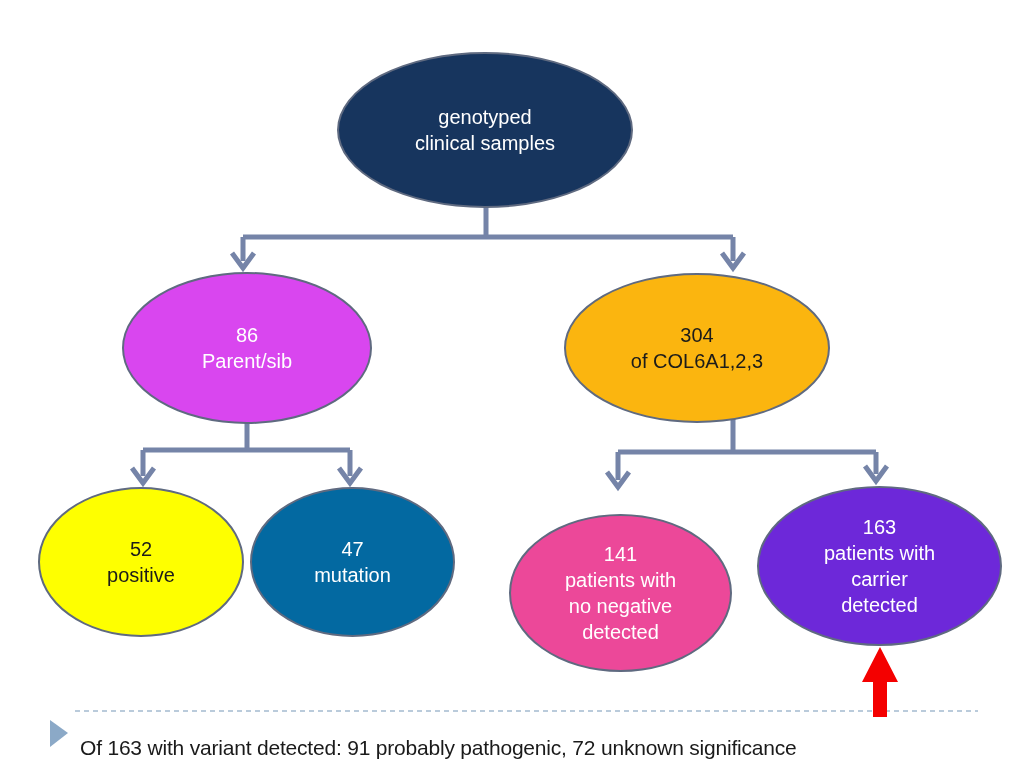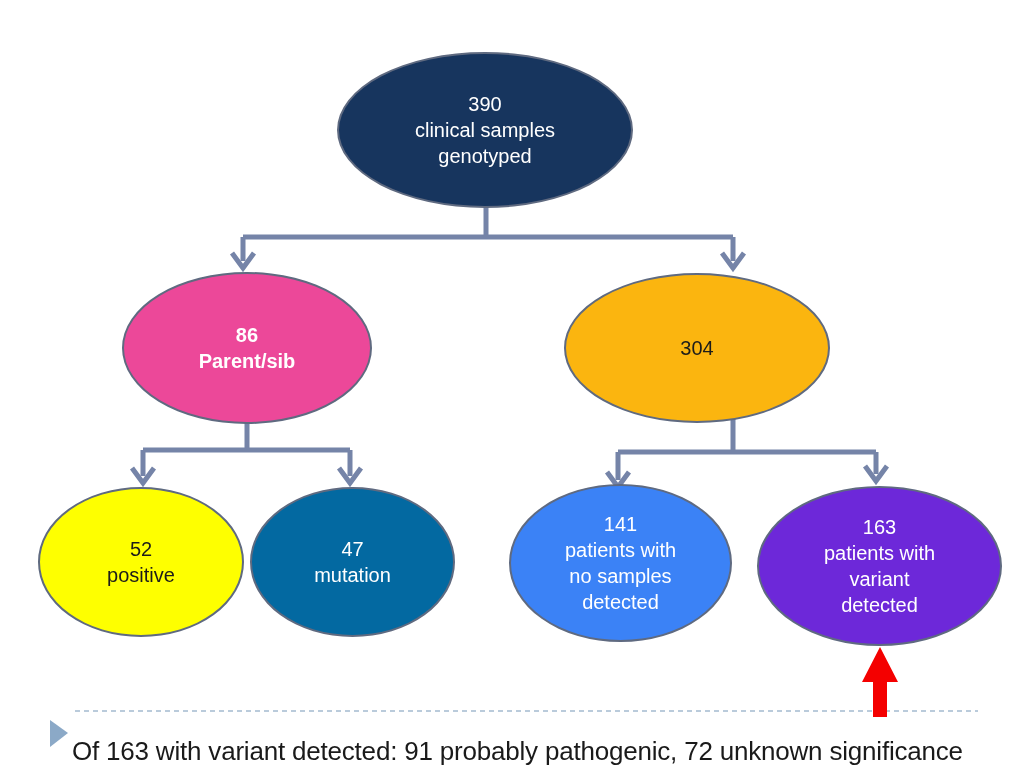--- a/index.html
+++ b/index.html
@@ -25,33 +25,33 @@
     display: flex;
     align-items: center;
     justify-content: center;
     text-align: center;
     font-size: 20px;
     line-height: 1.3;
     box-sizing: border-box;
   }
   .node .node-text span { display: block; }
   .node-root      { left: 337px; top:  52px; width: 296px; height: 156px; background: #17355E; color: #FFFFFF; }
-  .node-carrier   { left: 122px; top: 272px; width: 250px; height: 152px; background: #ec4899; color: #FFFFFF; font-weight: bold; }
+  .node-carrier   { left: 122px; top: 272px; width: 250px; height: 152px; background: #d946ef; color: #FFFFFF; }
   .node-seq       { left: 564px; top: 273px; width: 266px; height: 150px; background: #FBB50F; color: #1C1C1A; }
   .node-positive  { left:  38px; top: 487px; width: 206px; height: 150px; background: #FEFF00; color: #1C1C1A; }
   .node-negative  { left: 250px; top: 487px; width: 205px; height: 150px; background: #0369a1; color: #FFFFFF; }
-  .node-nomut     { left: 509px; top: 484px; width: 223px; height: 158px; background: #3b82f6; color: #FFFFFF; }
+  .node-nomut     { left: 509px; top: 514px; width: 223px; height: 158px; background: #ec4899; color: #FFFFFF; }
   .node-variant   { left: 757px; top: 486px; width: 245px; height: 160px; background: #6d28d9; color: #FFFFFF; }
   .connector { stroke: #7584A8; stroke-width: 5; fill: none; }
   .footer-note {
     position: absolute;
     z-index: 2;
-    left: 72px;
+    left: 80px;
     top: 736px;
-    font-size: 26px;
+    font-size: 21px;
     color: #1A1A1A;
     white-space: nowrap;
     letter-spacing: -0.2px;
   }
 </style>
 </head>
 <body>
 
 <div class="slide">
 
@@ -77,36 +77,36 @@
 
     <line x1="75" y1="711" x2="978" y2="711" stroke="#A4BBD0" stroke-width="1.6" stroke-dasharray="5,4"></line>
 
     <polygon fill="#F40000" points="880,647 898,682 887,682 887,717 873,717 873,682 862,682"></polygon>
 
     <polygon fill="#8BA9C7" points="50,720 68,733 50,747"></polygon>
   </svg>
 
   <div class="node node-root">
     <div class="node-text">
-      <span>390</span>
+      <span>genotyped</span>
       <span>clinical samples</span>
-      <span>genotyped</span>
     </div>
   </div>
 
   <div class="node node-carrier">
     <div class="node-text">
       <span>86</span>
       <span>Parent/sib</span>
     </div>
   </div>
 
   <div class="node node-seq">
     <div class="node-text">
       <span>304</span>
+      <span>of COL6A1,2,3</span>
     </div>
   </div>
 
   <div class="node node-positive">
     <div class="node-text">
       <span>52</span>
       <span>positive</span>
     </div>
   </div>
 
@@ -114,30 +114,30 @@
     <div class="node-text">
       <span>47</span>
       <span>mutation</span>
     </div>
   </div>
 
   <div class="node node-nomut">
     <div class="node-text">
       <span>141</span>
       <span>patients with</span>
-      <span>no samples</span>
+      <span>no negative</span>
       <span>detected</span>
     </div>
   </div>
 
   <div class="node node-variant">
     <div class="node-text">
       <span>163</span>
       <span>patients with</span>
-      <span>variant</span>
+      <span>carrier</span>
       <span>detected</span>
     </div>
   </div>
 
   <div class="footer-note">
     <span>Of 163 with variant detected: 91 probably pathogenic, 72 unknown significance</span>
   </div>
 
 </div>
 

